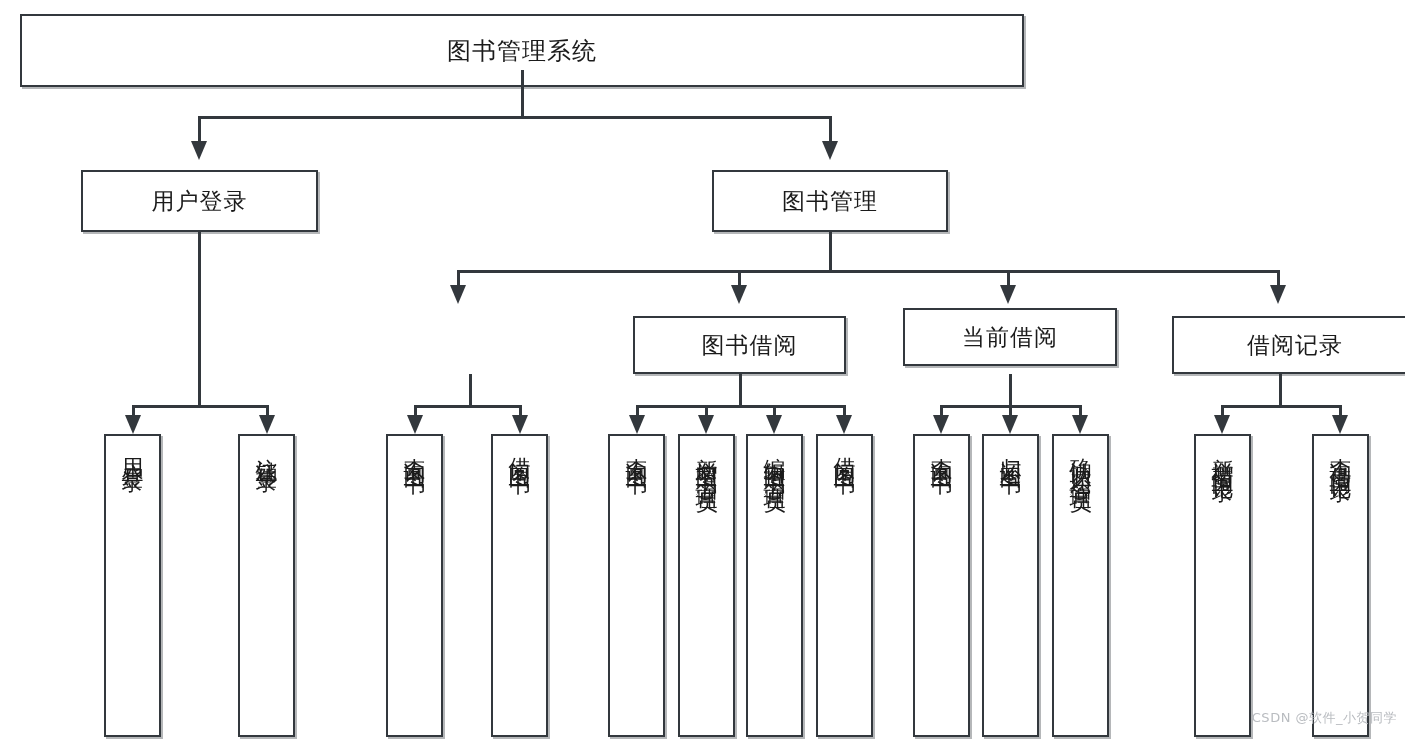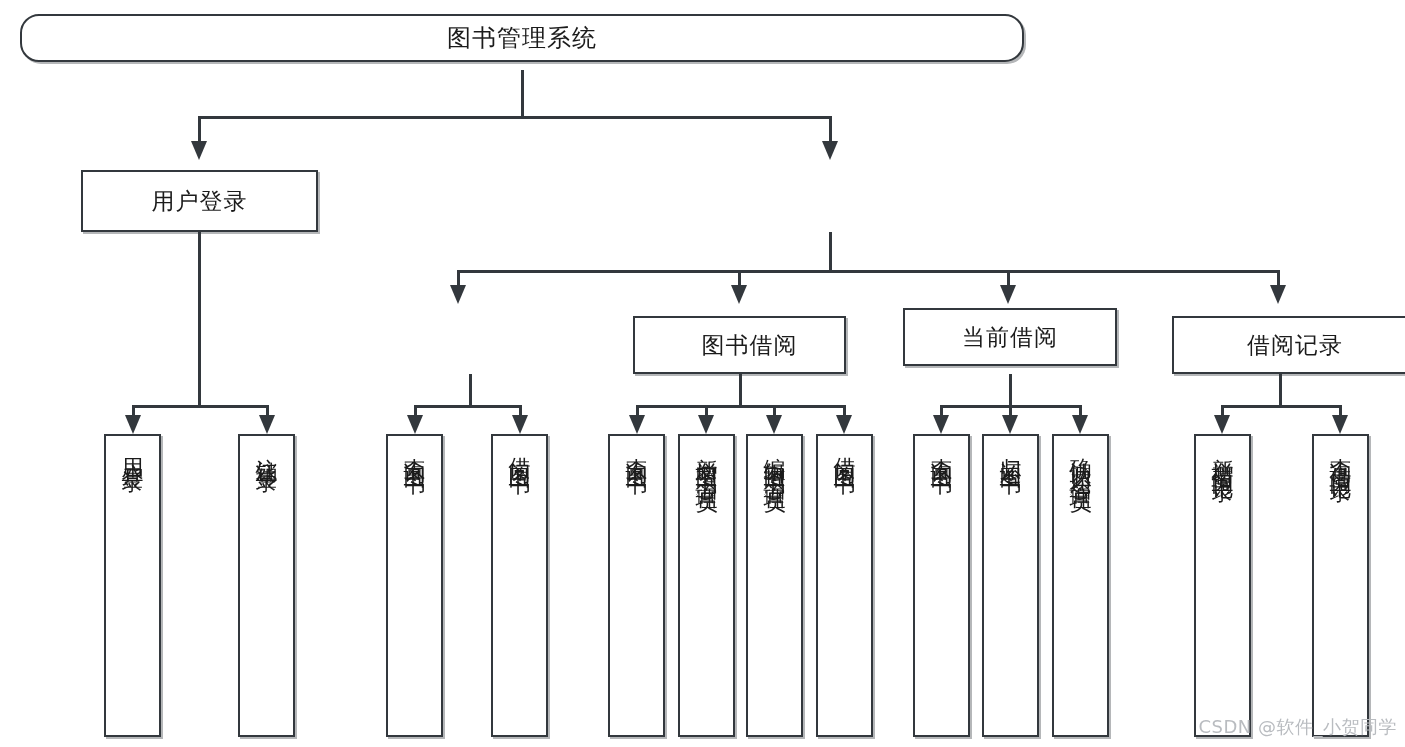--- a/index.html
+++ b/index.html
@@ -71,48 +71,51 @@
     width: 0;
     height: 0;
     border-left: 8px solid transparent;
     border-right: 8px solid transparent;
     border-top: 19px solid #33383d;
   }
   
   #watermark {
     position: absolute;
     right: 8px;
-    bottom: 8px;
-    font-size: 18px;
+    bottom: 20px;
+    font-size: 13px;
     color: #b9bcc0;
     letter-spacing: 0.5px;
     white-space: nowrap;
     font-family: "DejaVu Sans", "Liberation Sans", sans-serif;
   }
 </style>
 </head>
 <body>
 
 <div id="canvas">
 
-  <div class="node h root" style="left:20px; top:14px; width:1004px; height:48px;border-radius:19px;">
+  <div class="node h root" style="left:20px; top:14px; width:1004px; height:73px;">
     <span class="label">图书管理系统</span>
   </div>
 
   <div class="vline" style="left:521px; top:70px; height:46px;"></div>
 
   <div class="hline" style="left:198px; top:116px; width:634px;"></div>
 
   <div class="vline" style="left:198px; top:116px; height:27px;"></div>
   <div class="arrow" style="left:191px; top:141px;"></div>
   <div class="vline" style="left:829px; top:116px; height:27px;"></div>
   <div class="arrow" style="left:822px; top:141px;"></div>
 
   <div class="node h" style="left:81px; top:170px; width:237px; height:62px;">
     <span class="label">用户登录</span>
+  </div>
+  <div class="node h" style="left:712px; top:170px; width:236px; height:62px;">
+    <span class="label">图书管理</span>
   </div>
 
   <div class="vline" style="left:198px; top:232px; height:173px;"></div>
   <div class="hline" style="left:132px; top:405px; width:134px;"></div>
   <div class="vline" style="left:132px; top:405px; height:12px;"></div>
   <div class="arrow" style="left:125px; top:415px;"></div>
   <div class="vline" style="left:266px; top:405px; height:12px;"></div>
   <div class="arrow" style="left:259px; top:415px;"></div>
 
   <div class="vline" style="left:829px; top:232px; height:38px;"></div>

